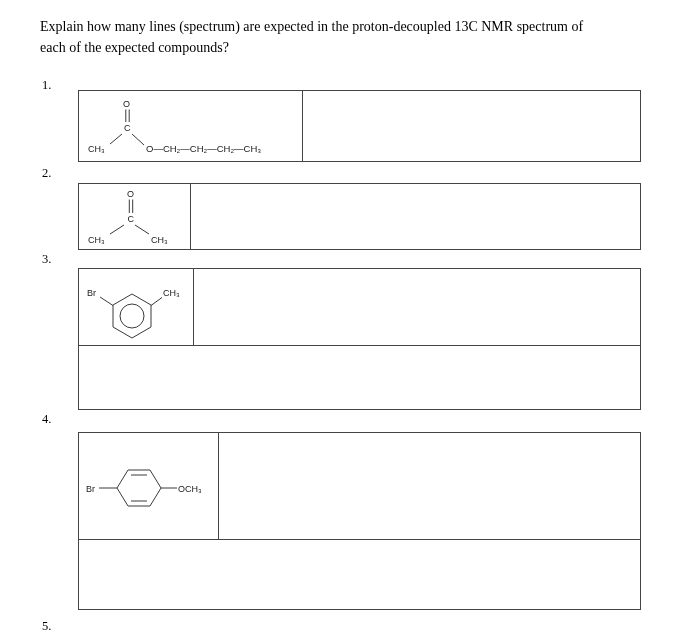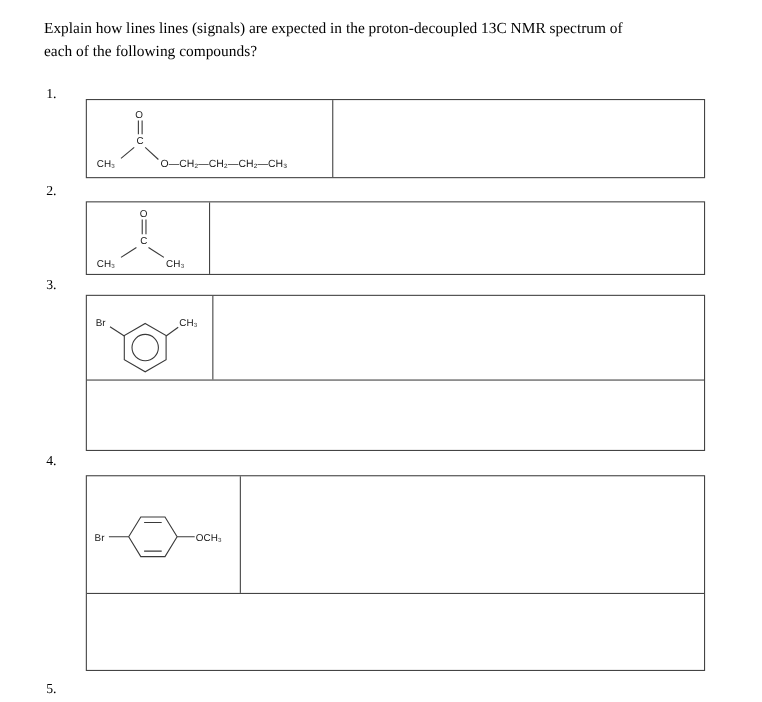--- a/index.html
+++ b/index.html
@@ -39,22 +39,22 @@
   }
   .chem-label.chain { font-size: 9.5px; }
   .bond { stroke: #3a3a3a; stroke-width: 1; fill: none; }
 </style>
 </head>
 <body>
 
 <div class="page">
 
   <div class="title">
-    <div>Explain how lines lines (signals) are expected in the proton-decoupled 13C NMR spectrum of</div>
-    <div>each of the following compounds?</div>
+    <div>Explain how many lines (spectrum) are expected in the proton-decoupled 13C NMR spectrum of</div>
+    <div>each of the expected compounds?</div>
   </div>
 
   <div class="item-number" style="top:78px;">1.</div>
   <div class="answer-box" style="left:78px; top:90px; width:563px; height:72px;">
     <div class="box-row">
       <div class="structure-cell" style="width:224px;">
         <svg width="224" height="70" viewBox="0 0 224 70">
           <text class="chem-label" x="44" y="16">O</text>
           <line class="bond" x1="46.8" y1="18.5" x2="46.8" y2="31"></line>
           <line class="bond" x1="50.2" y1="18.5" x2="50.2" y2="31"></line>

